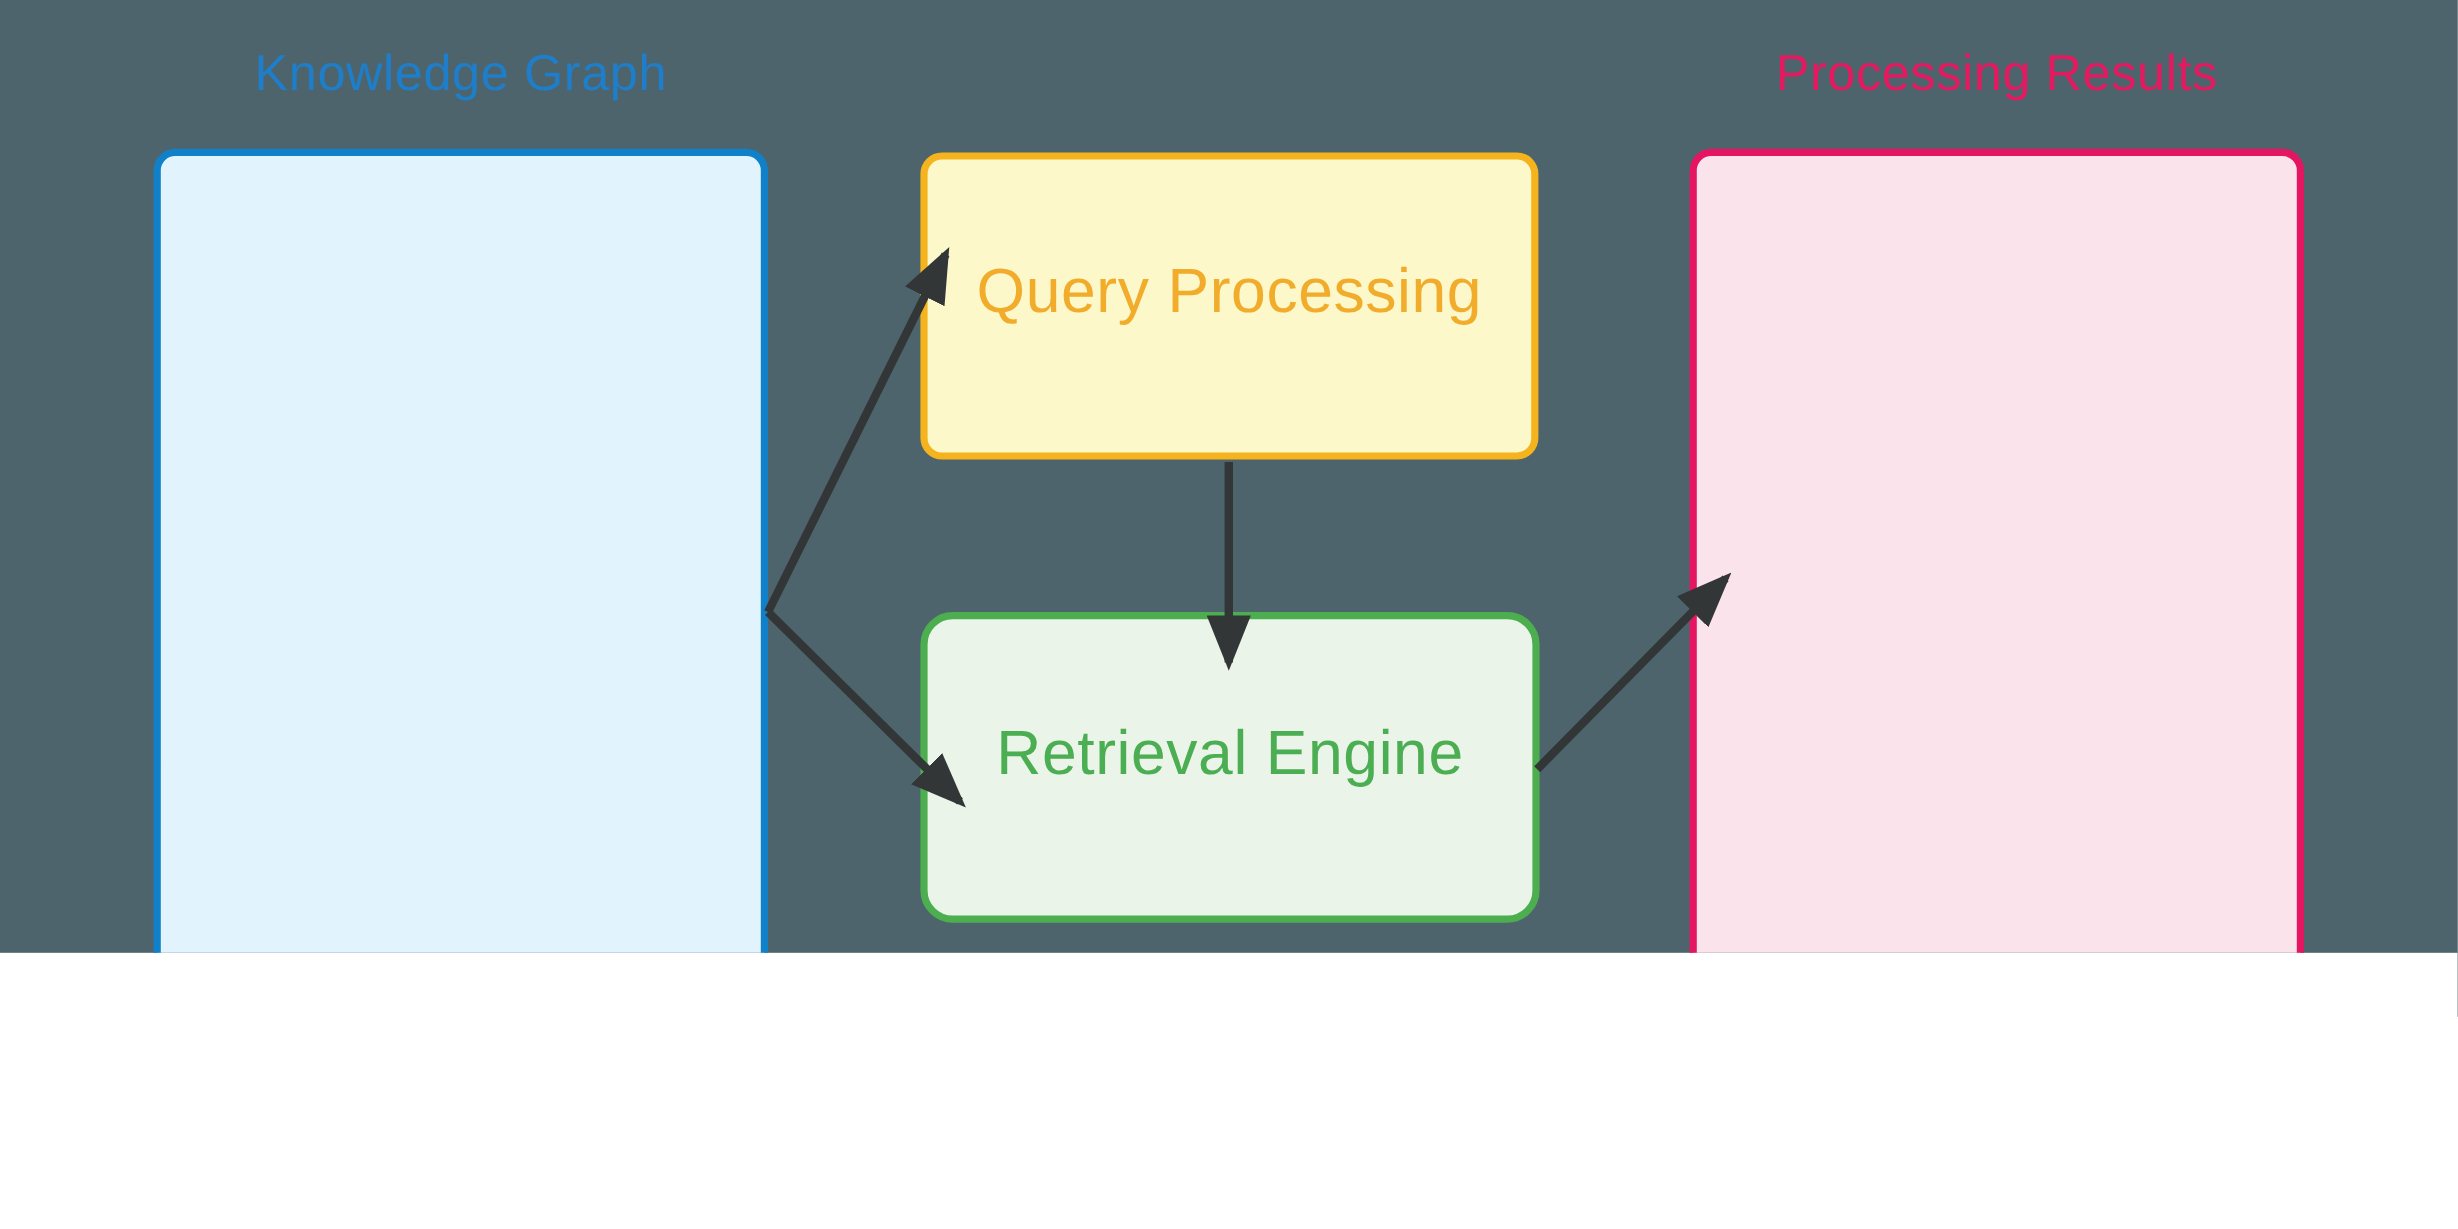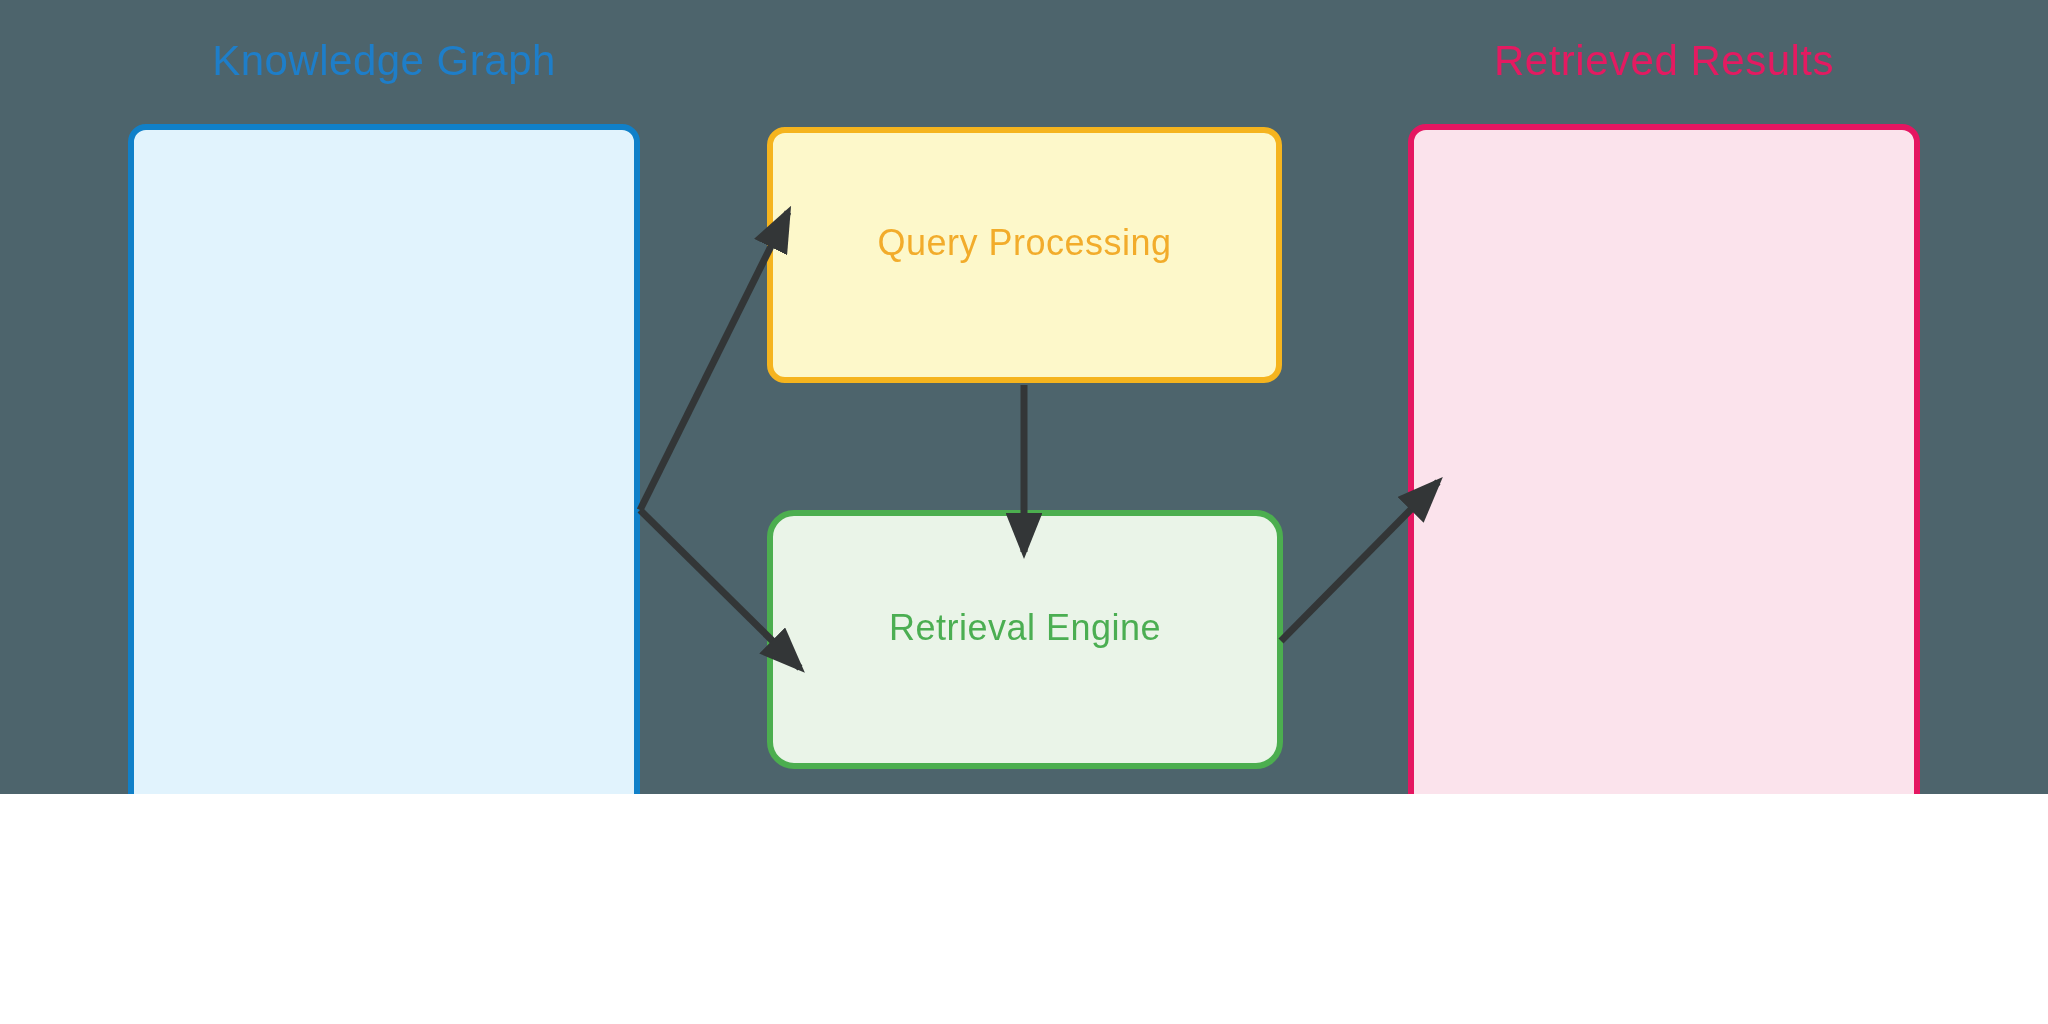--- a/index.html
+++ b/index.html
@@ -23,41 +23,41 @@
   .node {
     position: absolute;
     box-sizing: border-box;
     border: 6px solid;
     border-radius: 18px;
     display: flex;
     align-items: center;
     justify-content: center;
   }
   .node .node-label {
-    font-size: 36px;
+    font-size: 52px;
     font-weight: 400;
     padding-bottom: 24px;
     letter-spacing: 0.5px;
   }
   .arrows {
     position: absolute;
     left: 0; top: 0;
     width: 2048px;
     height: 1024px;
     pointer-events: none;
   }
 </style>
 </head>
 <body>
 
 <div class="canvas" style="background-color: rgb(77, 100, 108);">
 
   <div class="section-title" style="left: 128px; width: 512px; color: rgb(30, 126, 201);">Knowledge Graph</div>
 
-  <div class="section-title" style="left: 1408px; width: 512px; color: rgb(228, 26, 97);">Retrieved Results</div>
+  <div class="section-title" style="left: 1408px; width: 512px; color: rgb(228, 26, 97);">Processing Results</div>
 
   <div class="node" style="left: 128px; top: 124px; width: 512px; height: 771px; border-color: rgb(16, 128, 201); background-color: rgb(225, 243, 253);"></div>
 
   <div class="node" style="left: 767px; top: 127px; width: 515px; height: 256px; border-color: rgb(245, 180, 30); background-color: rgb(253, 248, 202);">
     <span class="node-label" style="color: rgb(242, 172, 43);">Query Processing</span>
   </div>
 
   <div class="node" style="left: 767px; top: 510px; width: 516px; height: 259px; border-color: rgb(76, 174, 79); background-color: rgb(234, 244, 232); border-radius: 27px;">
     <span class="node-label" style="color: rgb(75, 174, 82);">Retrieval Engine</span>
   </div>

